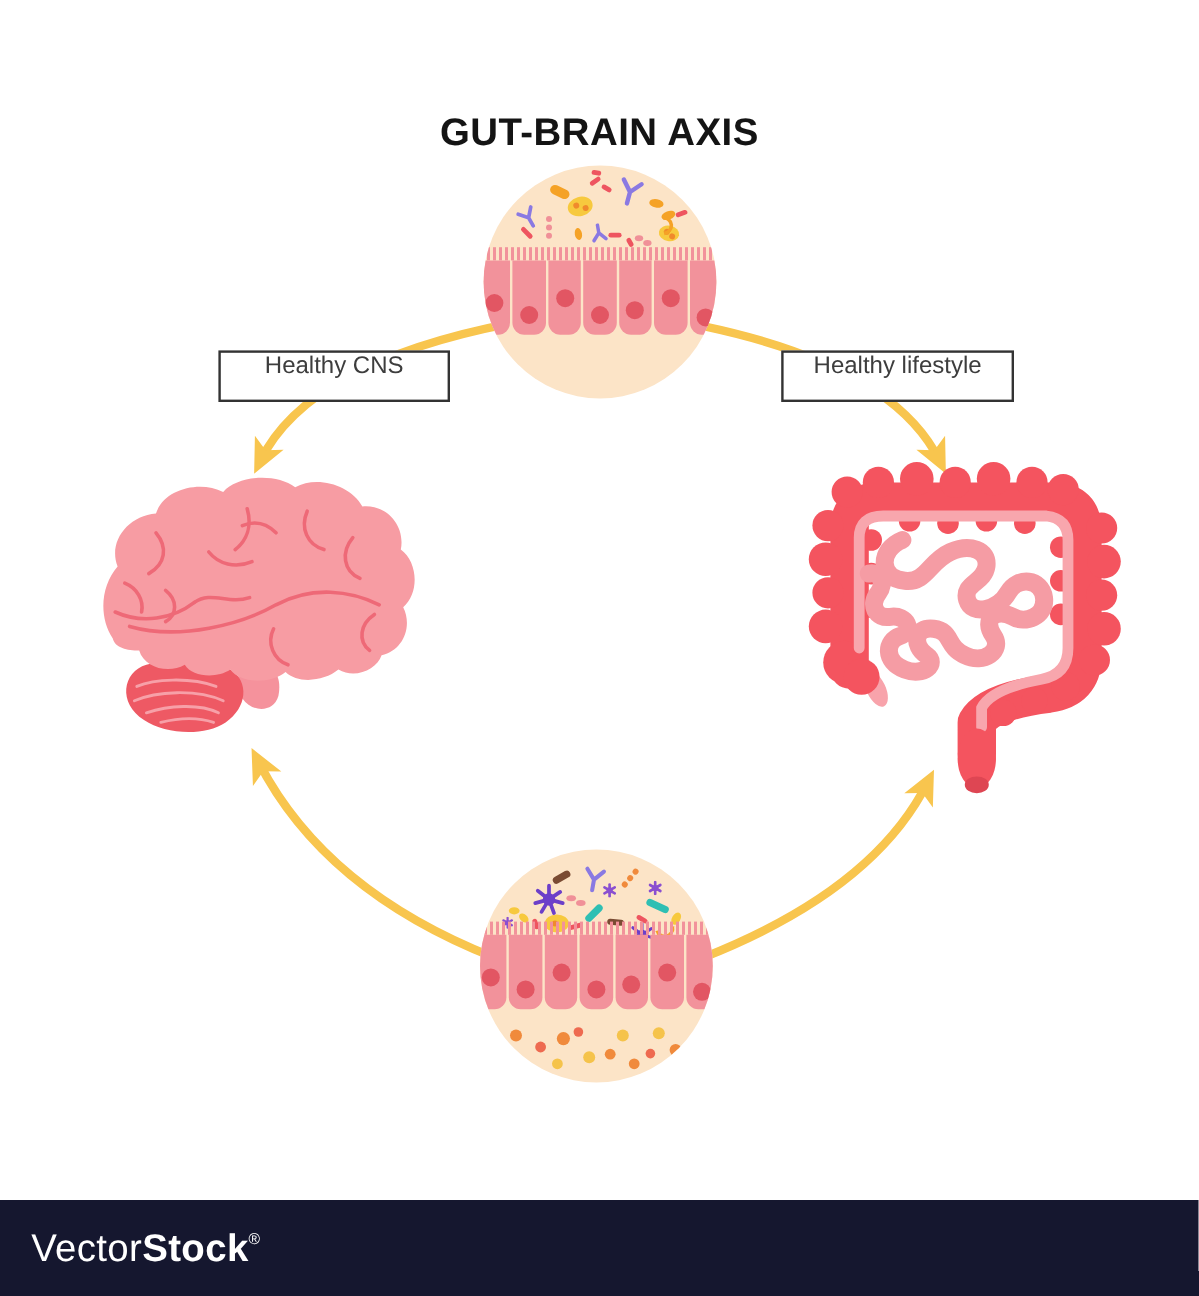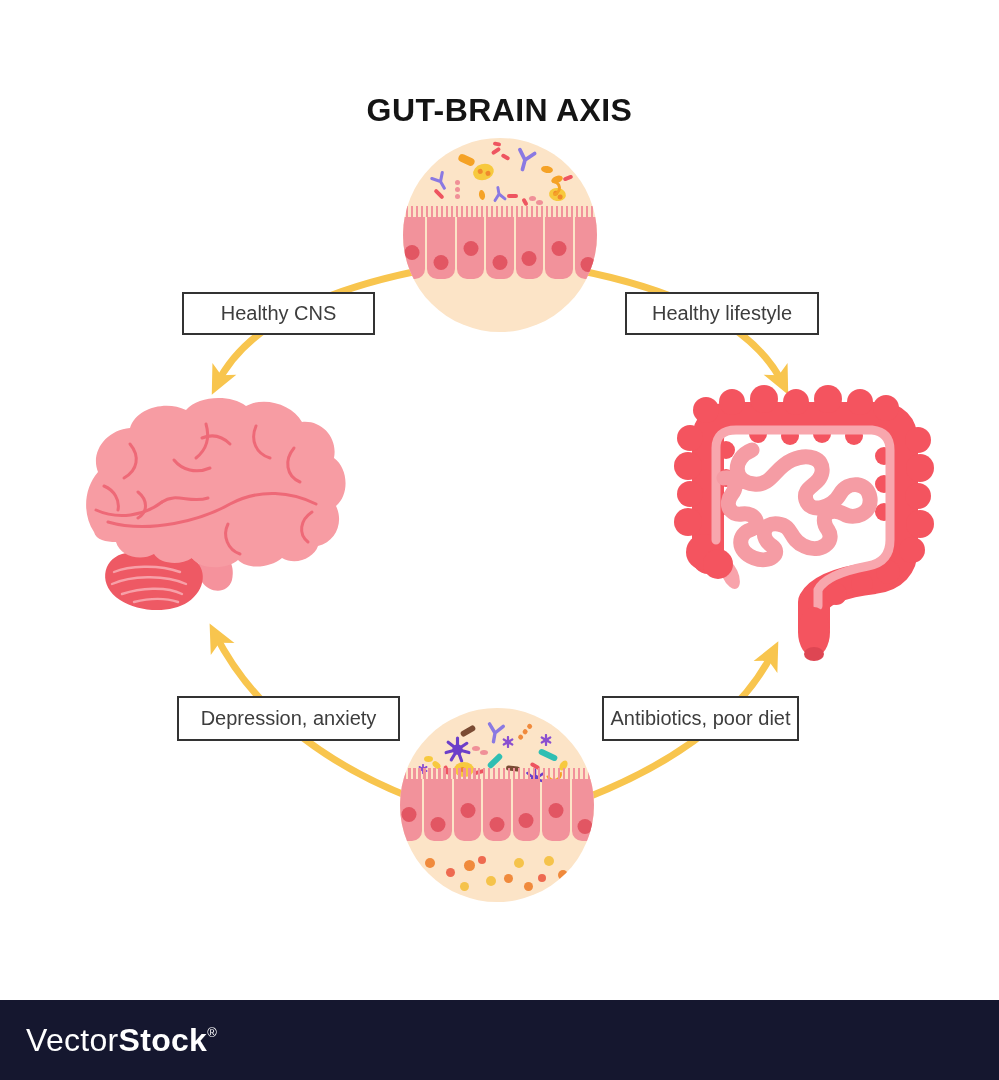--- a/index.html
+++ b/index.html
@@ -10,24 +10,24 @@
   html,body{margin:0;padding:0;background:#fff;}
   #canvas{position:relative;width:999px;height:1080px;background:#fff;overflow:hidden;
           font-family:"Liberation Sans", sans-serif;}
   
   #title{position:absolute;left:0;right:0;top:92px;text-align:center;
          font-size:32px;font-weight:bold;letter-spacing:.4px;color:var(--title-text);}
   
   #arrows{position:absolute;left:0;top:0;z-index:1;}
   
   .box{position:absolute;background:#fff;border:2px solid var(--box-border);
-       display:flex;align-items:center;justify-content:center;
+       display:flex;justify-content:center;
        font-size:20px;color:var(--label-text);z-index:3;}
   #box-tl{left:182px;top:292px;width:189px;height:39px;}
-  #box-tr{left:625px;top:292px;width:190px;height:39px;}
+  #box-tr{left:651px;top:292px;width:190px;height:39px;}
   #box-bl{left:177px;top:696px;width:219px;height:41px;}
   #box-br{left:602px;top:696px;width:193px;height:41px;}
   
   .circle{position:absolute;width:194px;height:194px;border-radius:50%;
           background:var(--circle-bg);overflow:hidden;z-index:2;}
   #circle-top{left:403px;top:138px;}
   #circle-bottom{left:400px;top:708px;}
   .villi{position:absolute;left:-2px;right:-2px;height:11px;
          background:repeating-linear-gradient(90deg,var(--cell) 0 2.5px,transparent 2.5px 5px);}
   #circle-top .villi{top:68px;}
@@ -313,26 +313,20 @@
     <ellipse cx="140" cy="266" rx="10" ry="7" fill="#DE4653"></ellipse>
     <path d="M78 62 C58 70 58 94 80 96 C98 98 100 80 118 72 C134 65 150 70 148 84 C146 98 128 98 132 112 C136 126 158 120 166 106 C174 92 194 94 196 110 C198 126 180 132 170 126 C156 118 144 128 154 142 C162 154 146 166 130 158 C114 151 120 138 104 136 C88 134 86 150 98 158 C108 165 96 176 80 170 C62 163 64 146 76 142 C88 138 82 124 68 126 C56 128 50 116 58 106 C64 98 60 88 50 90" fill="none" stroke="#F59CA4" stroke-width="15" stroke-linecap="round"></path>
   </svg>
 
   <div id="box-tl" class="box">
     <span>Healthy CNS</span>
   </div>
   <div id="box-tr" class="box">
     <span>Healthy lifestyle</span>
   </div>
-  <div id="box-bl" class="box">
-    <span>Depression, anxiety</span>
-  </div>
-  <div id="box-br" class="box">
-    <span>Antibiotics, poor diet</span>
-  </div>
 
   <div id="bar">
     <div id="logo">
       <span class="lt">Vector</span><span class="bd">Stock</span><sup>®</sup>
     </div>
   </div>
 
 </div>
 
 </body></html>

